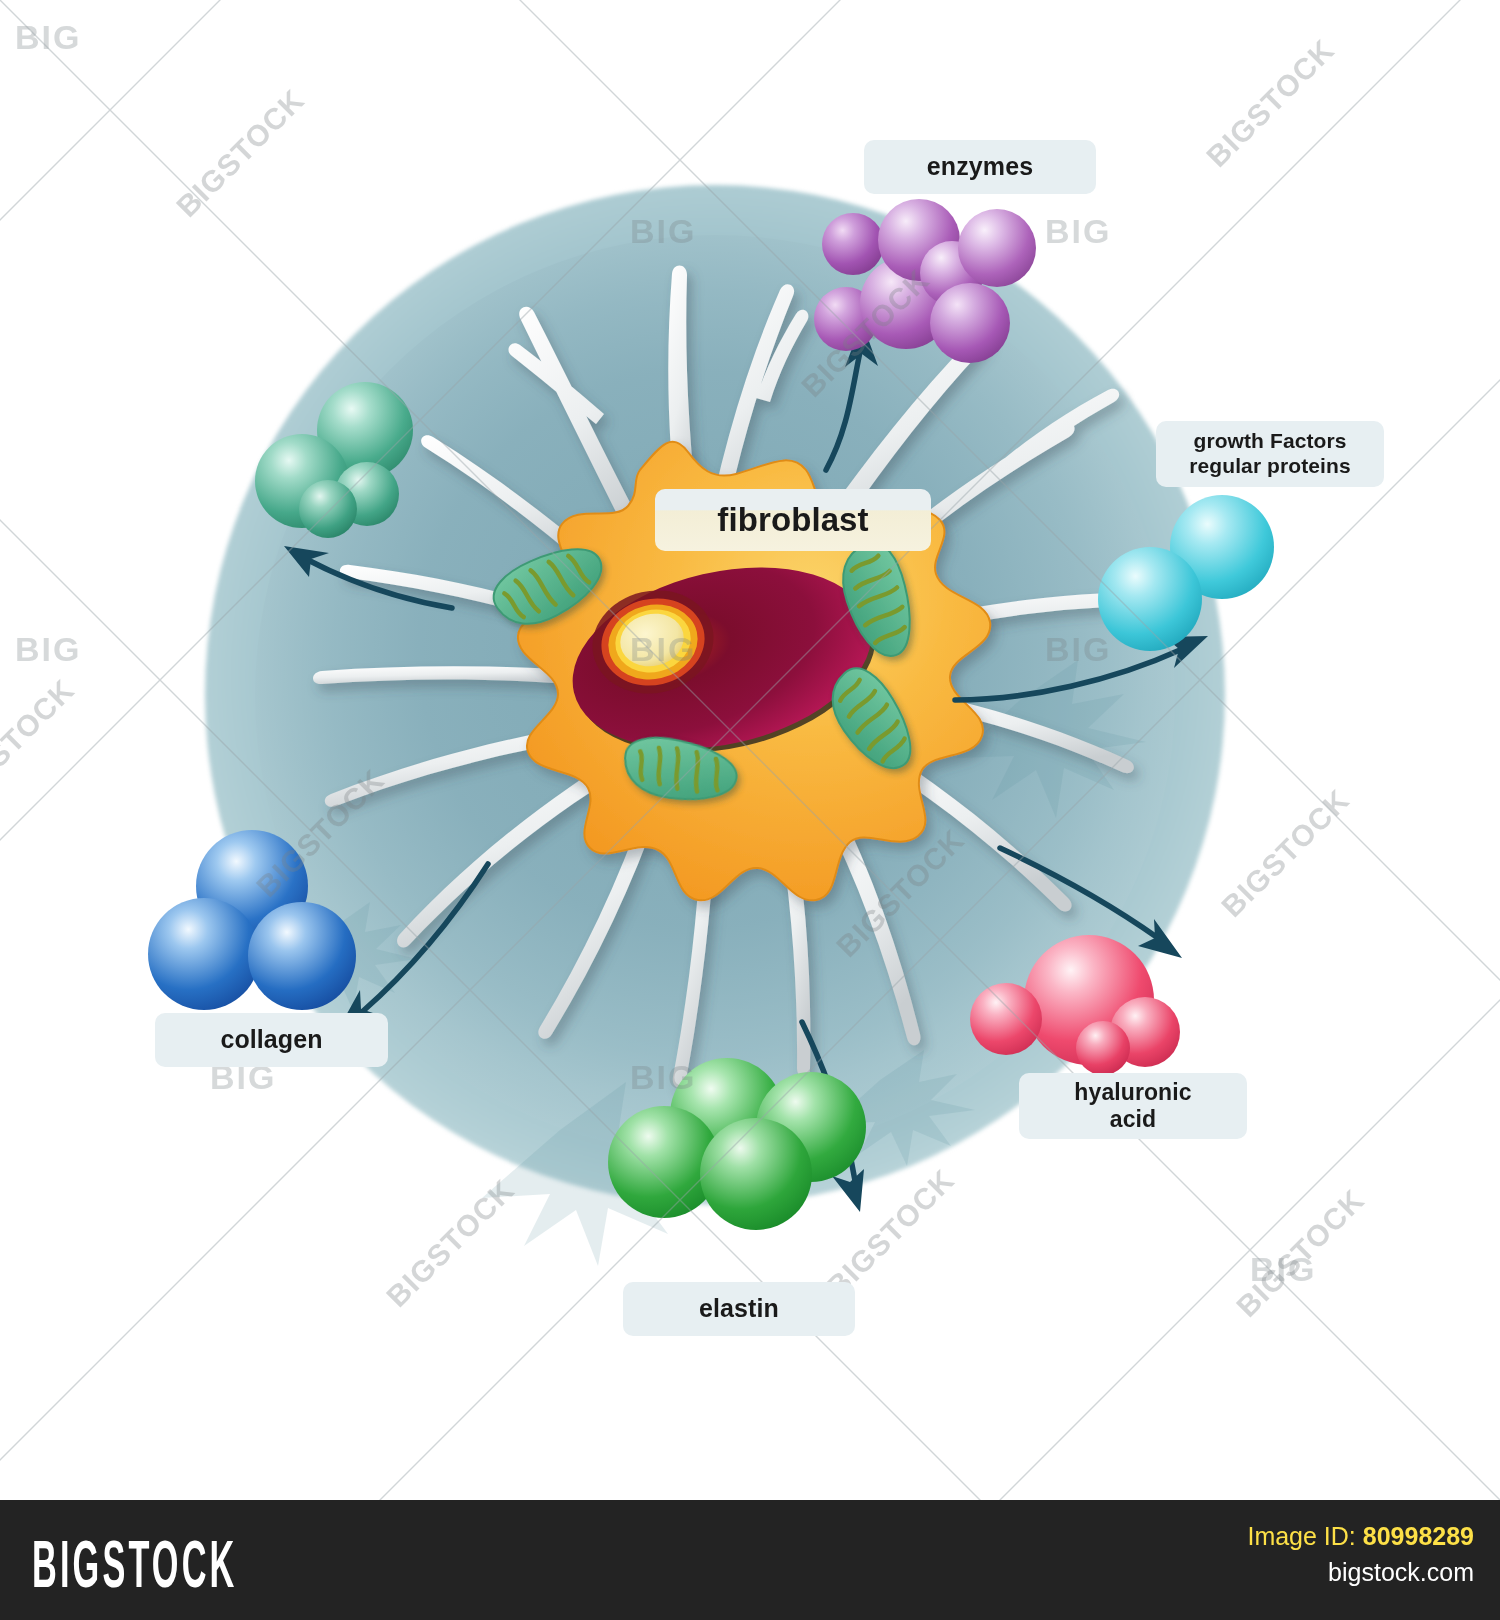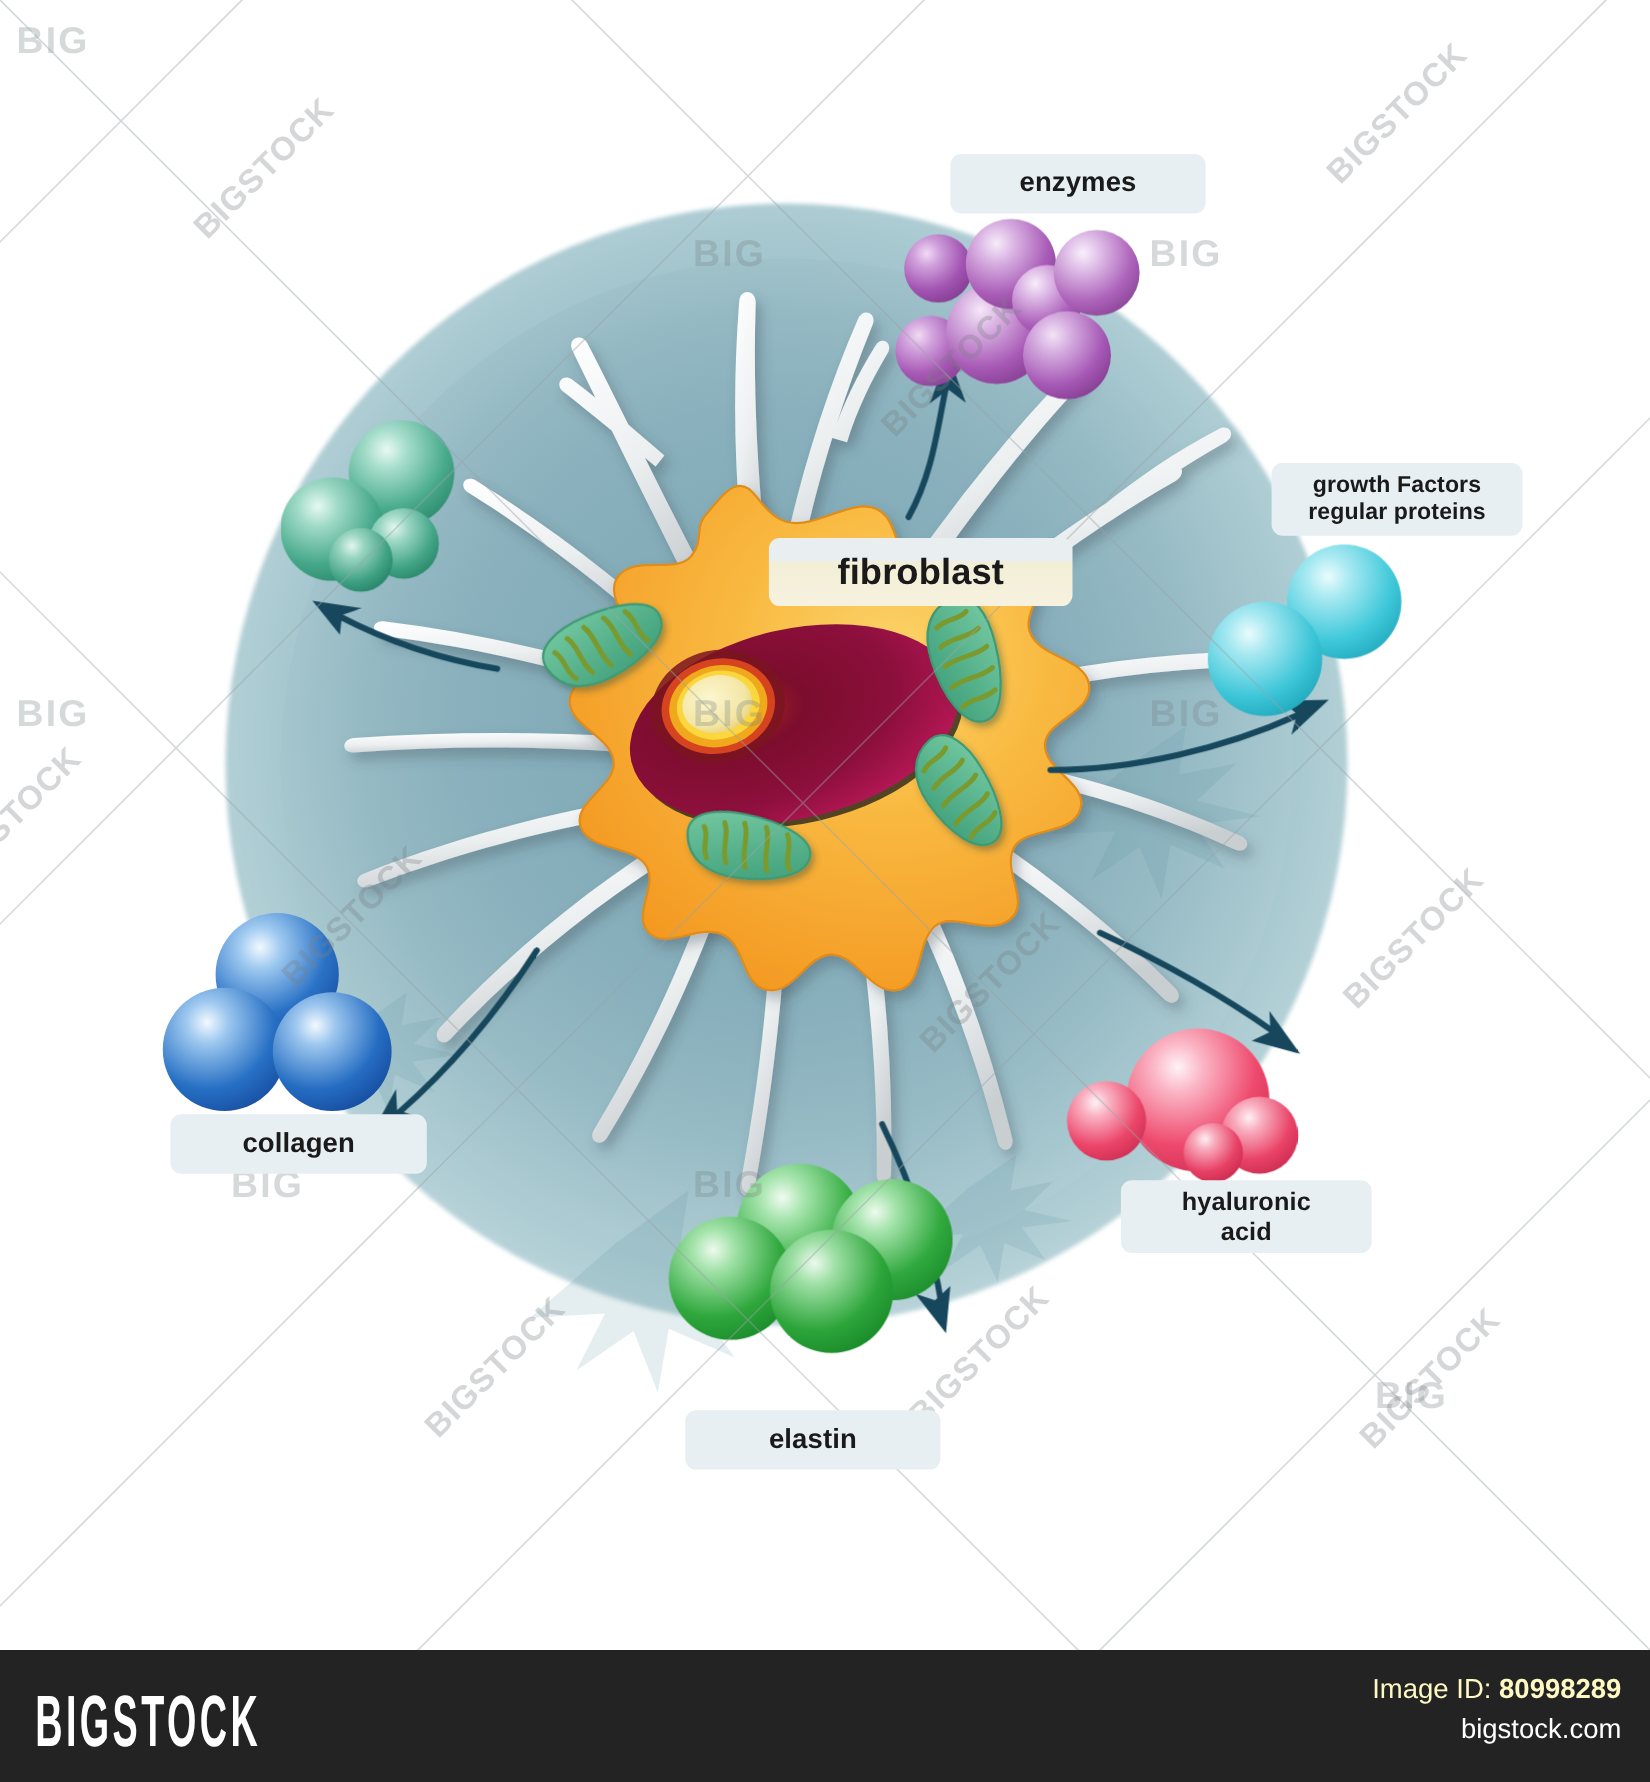--- a/index.html
+++ b/index.html
@@ -69,21 +69,21 @@
 
   
   .footer{position:absolute;left:0;top:1500px;width:1500px;height:120px;background:#232323;}
   .brand{
     position:absolute;left:32px;top:26px;
     color:#fff;font-weight:bold;font-size:66px;
     transform:scaleX(.52);transform-origin:left top;
     letter-spacing:6px;white-space:nowrap;
     font-family:"Liberation Sans", sans-serif;
   }
-  .foot-id{position:absolute;right:26px;top:22px;color:#fef9c3;font-size:25px;white-space:nowrap;}
+  .foot-id{position:absolute;right:26px;top:22px;color:#fde047;font-size:25px;white-space:nowrap;}
   .foot-id b{font-weight:bold;}
   .foot-site{position:absolute;right:26px;top:58px;color:#fff;font-size:25px;white-space:nowrap;}
 </style>
 </head>
 <body>
 
 <div class="stage">
 
   <div class="bg-circle"></div>
   <div class="bg-circle-2"></div>
@@ -356,21 +356,21 @@
   </div>
 
   <div class="label" style="left:155px;top:1013px;width:233px;height:54px;font-size:25px;">
     <span>collagen</span>
   </div>
 
   <div class="label" style="left:623px;top:1245px;width:232px;height:54px;font-size:25px;margin-top:37px;">
     <span>elastin</span>
   </div>
 
-  <div class="label cream" style="left:655px;top:489px;width:276px;height:62px;font-size:33px;margin-left:44px;">
+  <div class="label cream" style="left:655px;top:489px;width:276px;height:62px;font-size:33px;">
     <span>fibroblast</span>
   </div>
 
 </div>
 
 <div class="footer">
   <div class="brand">BIGSTOCK</div>
   <div class="foot-id">
     <span>Image ID: </span><b>80998289</b>
   </div>

